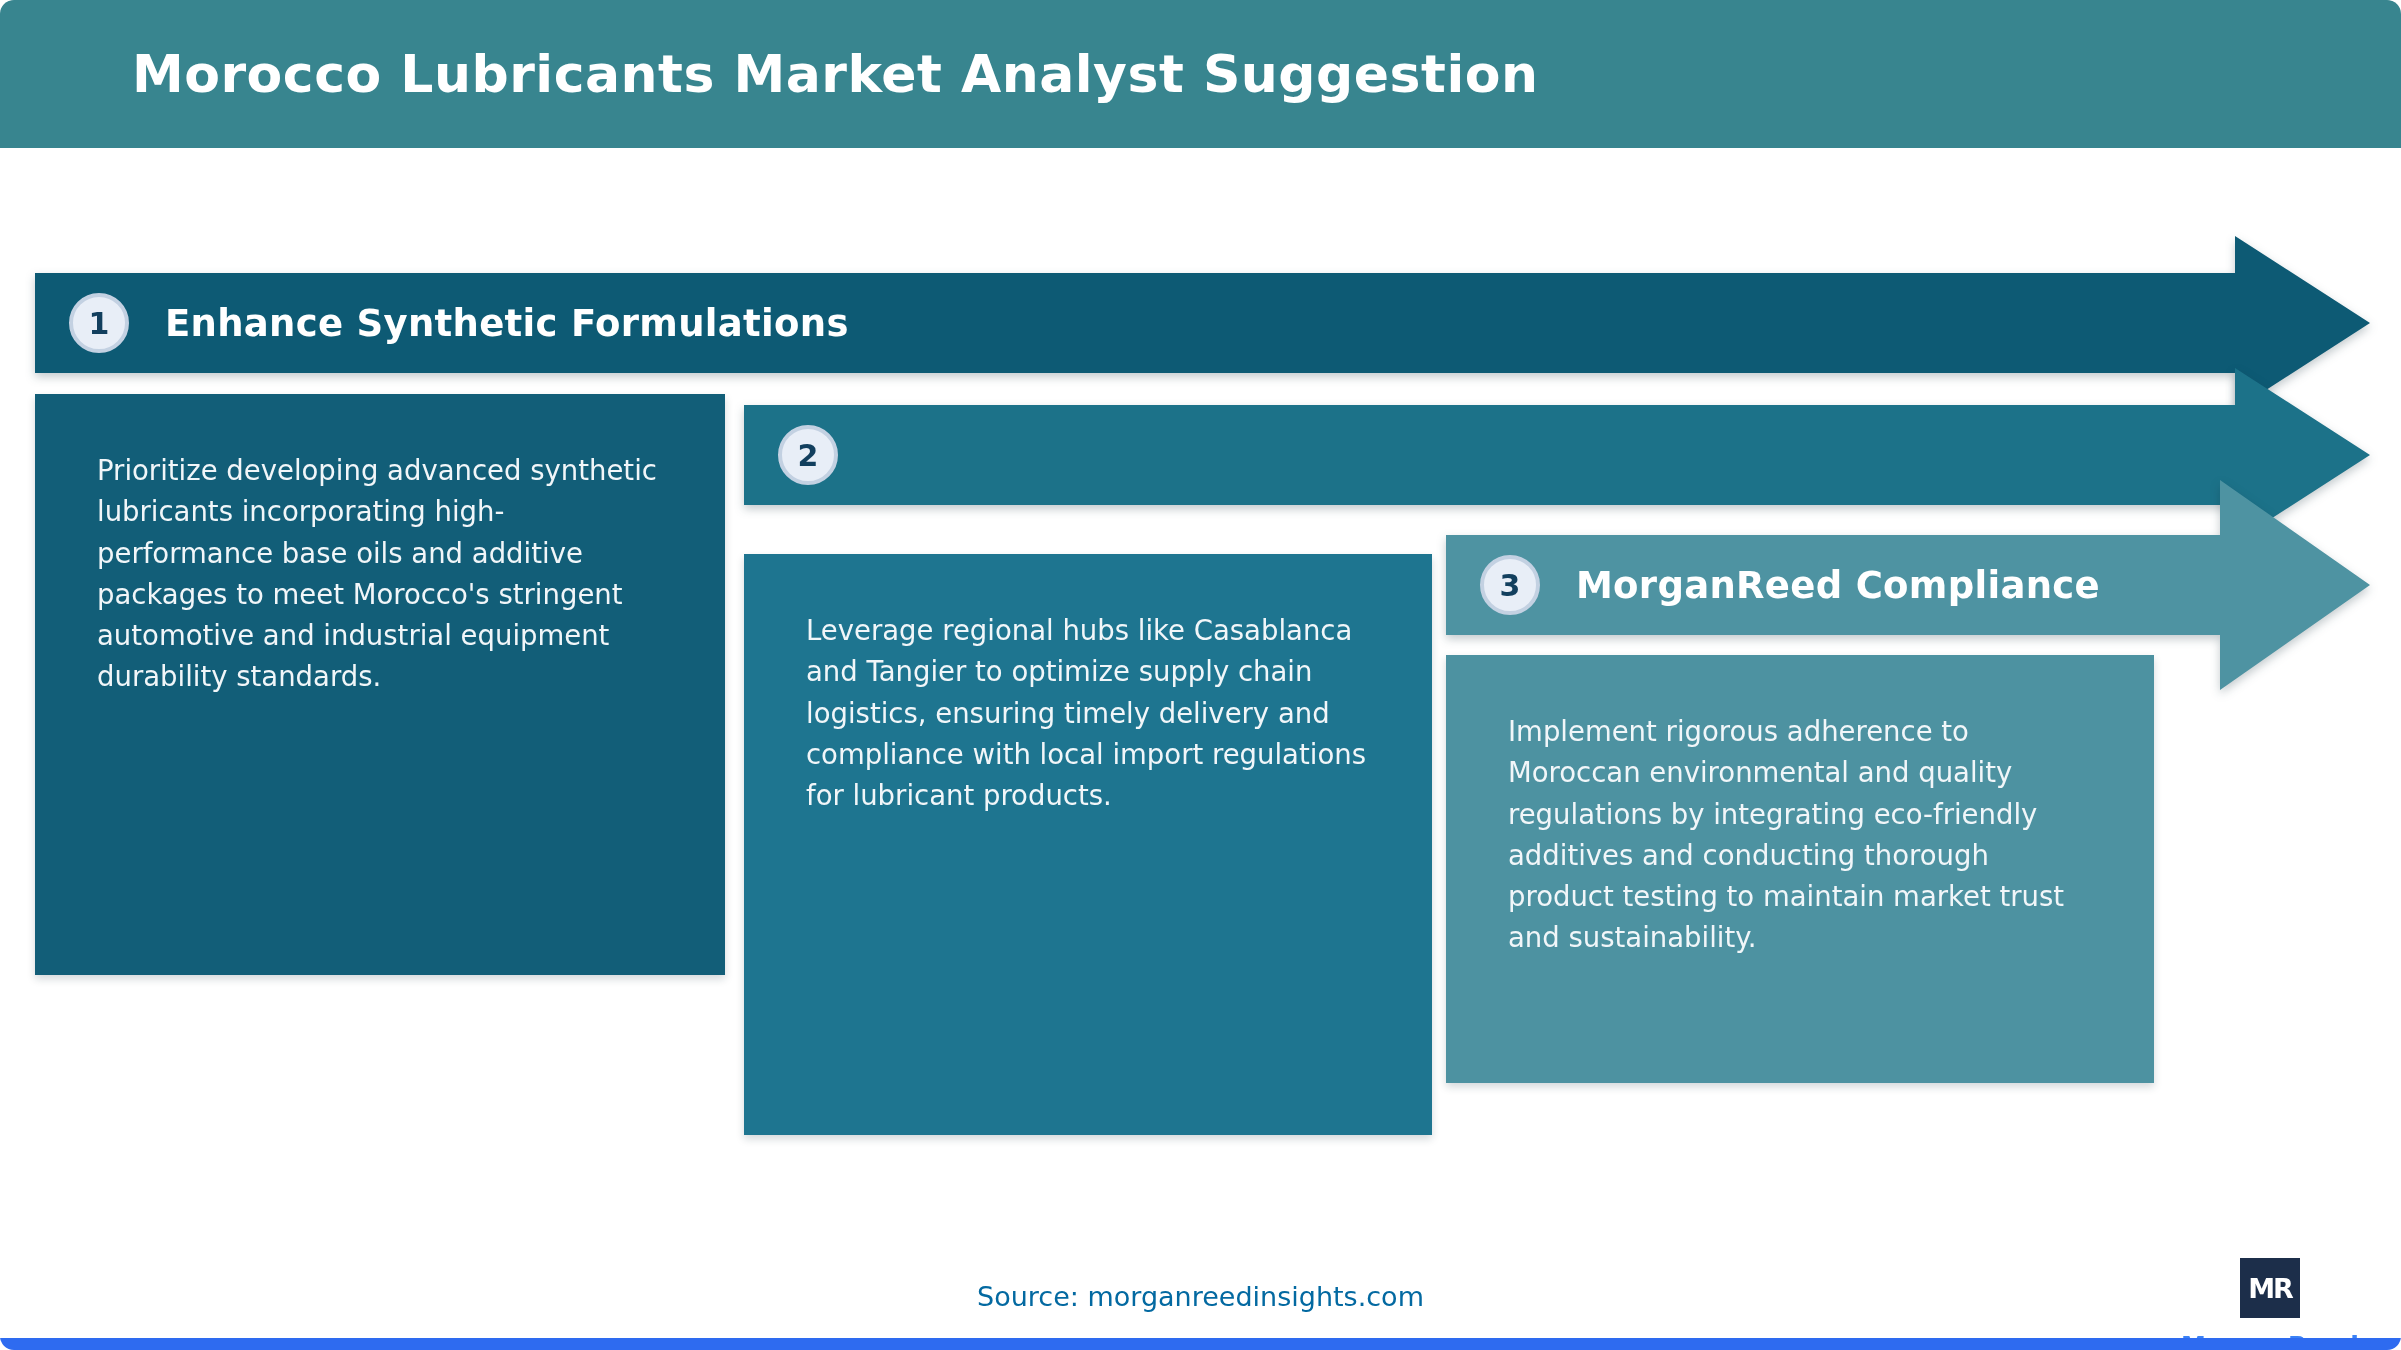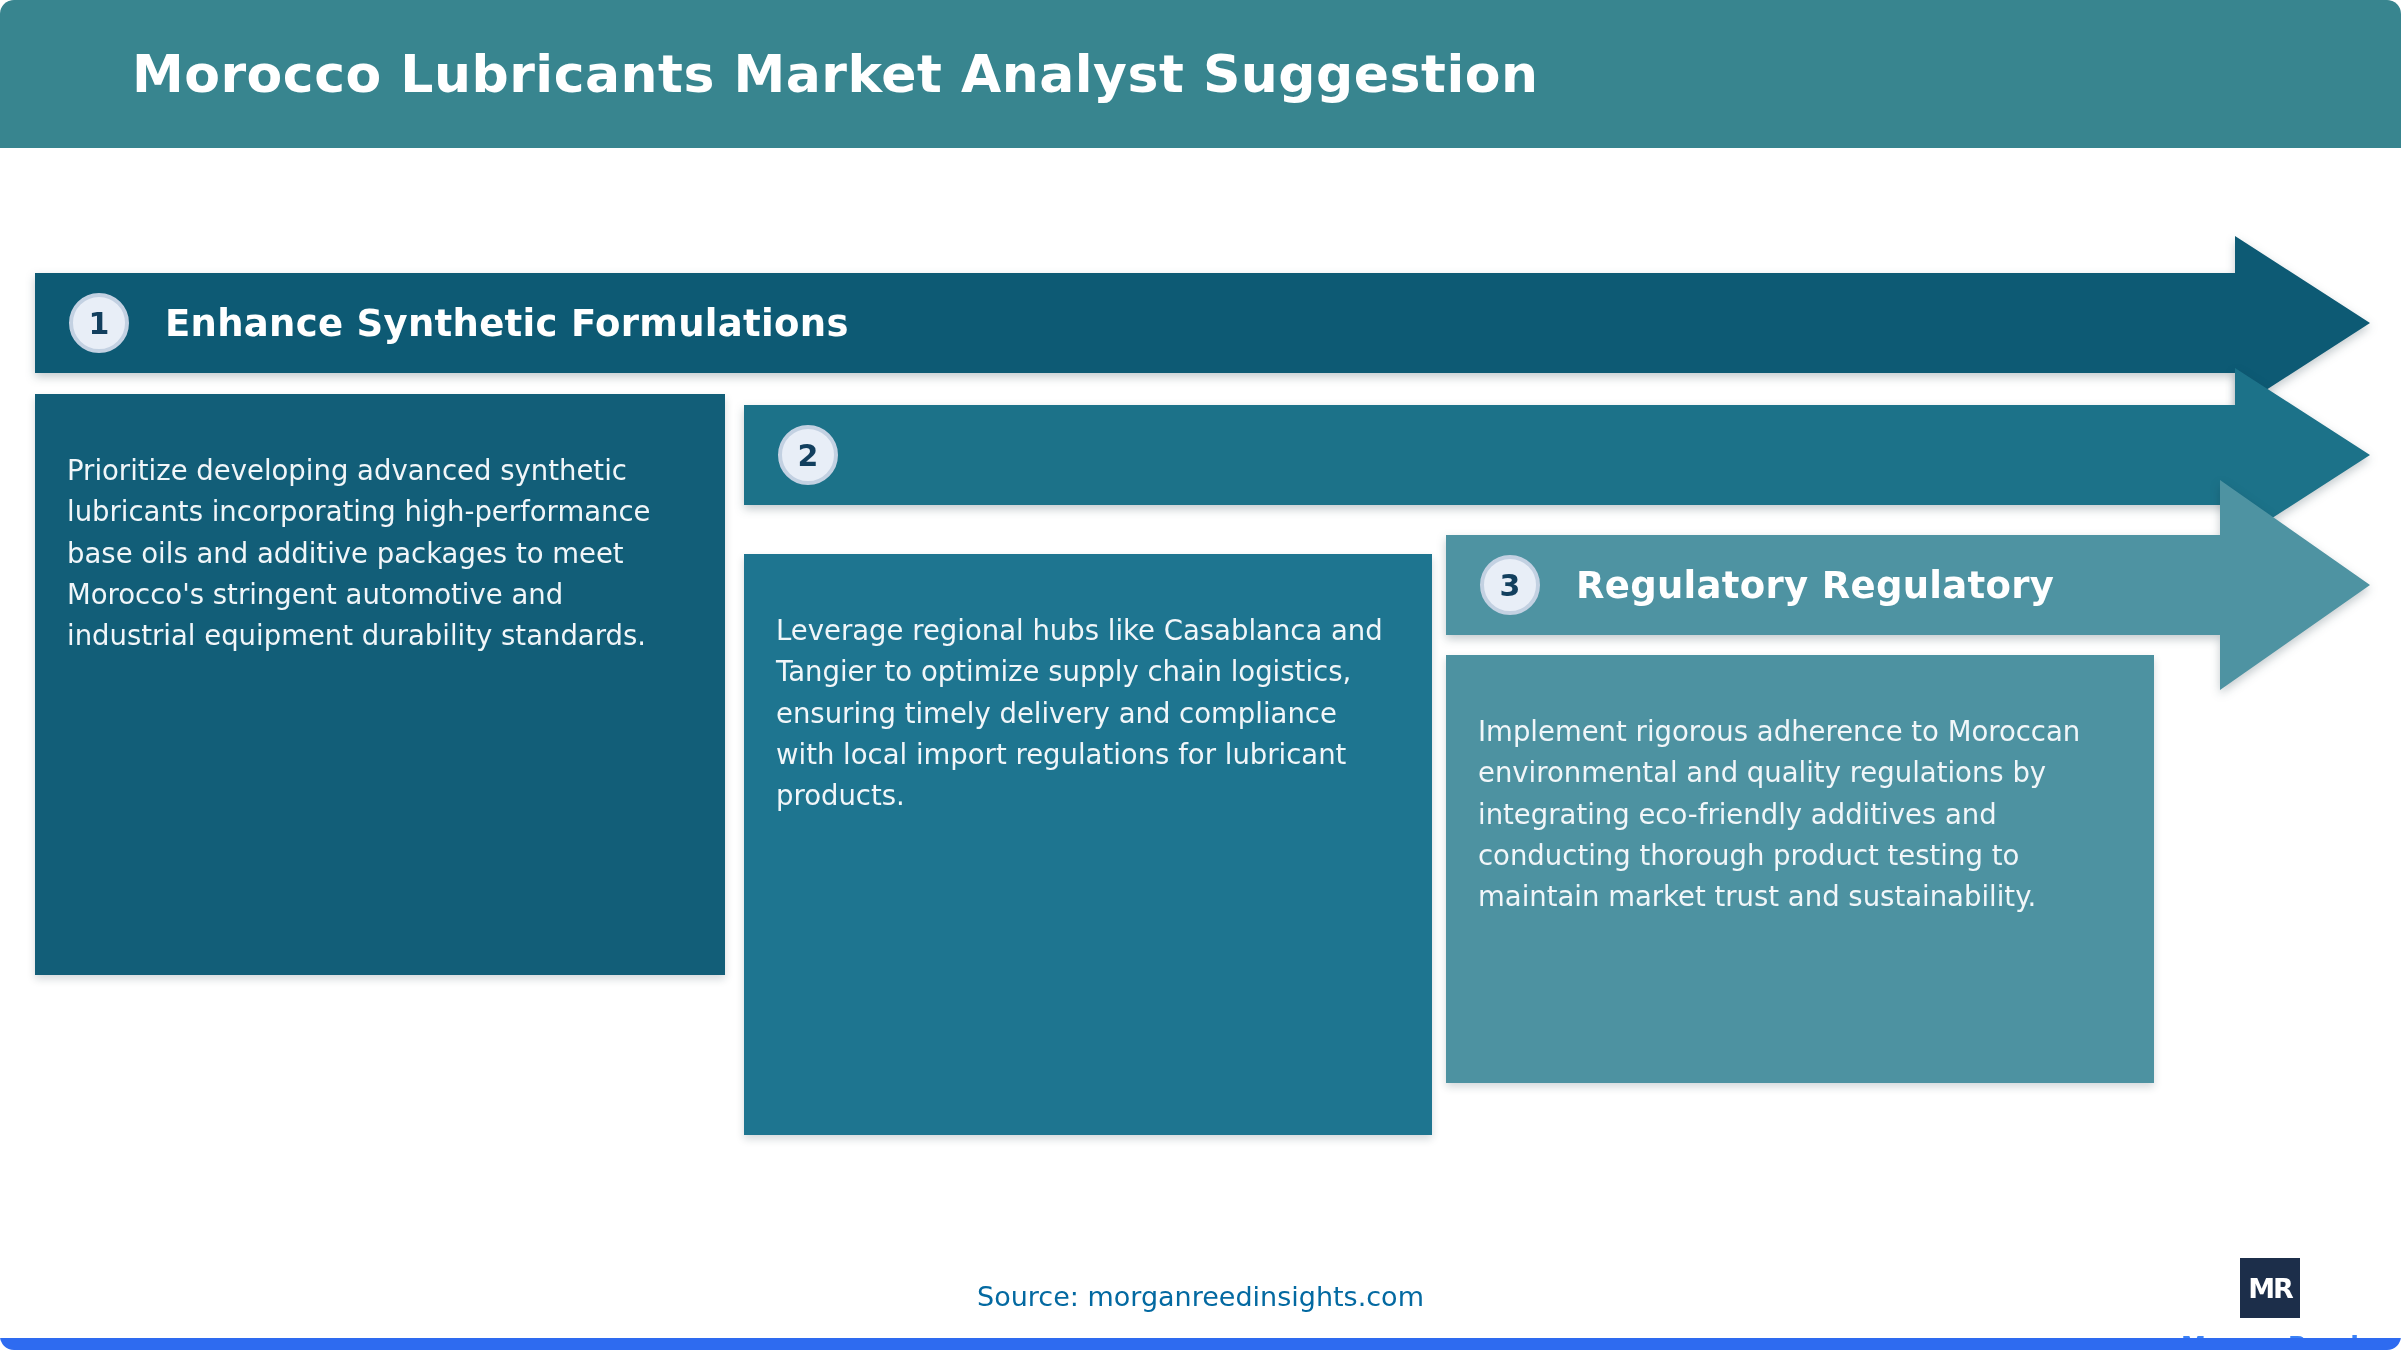--- a/index.html
+++ b/index.html
@@ -55,21 +55,21 @@
   #arrow3 { left: 1446px; top: 480px; width: 924px; height: 210px; }
   #arrow3 .arrow {
     background: #4e93a2;
     clip-path: polygon(0 55px, 774px 55px, 774px 0, 924px 105px, 774px 210px, 774px 155px, 0 155px);
   }
   #arrow3 .arrow-content { top: 55px; height: 100px; }
 
   
   .body-box {
     position: absolute; color: #f1f6f9; font-size: 27.5px; line-height: 1.5;
-    padding: 56px 32px; box-shadow: 0 4px 8px rgba(15,45,55,0.18);
+    padding: 56px 62px; box-shadow: 0 4px 8px rgba(15,45,55,0.18);
   }
   #box1 { left: 35px;   top: 394px; width: 690px; height: 581px; background: #125e78; }
   #box2 { left: 744px;  top: 554px; width: 688px; height: 581px; background: #1e7590; }
   #box3 { left: 1446px; top: 655px; width: 708px; height: 428px; background: #4d92a1; }
 
   
   .source {
     position: absolute; left: 50%; transform: translateX(-50%);
     top: 1281px; font-size: 27px; color: #0369a1;
   }
@@ -114,21 +114,21 @@
       <div class="arrow-content">
         <div class="num-circle">2</div>
       </div>
     </div>
   </div>
 
   <div class="arrow-wrap" id="arrow3">
     <div class="arrow">
       <div class="arrow-content">
         <div class="num-circle">3</div>
-        <div class="step-title">Regulatory Regulatory</div>
+        <div class="step-title">MorganReed Compliance</div>
       </div>
     </div>
   </div>
 
   <div class="body-box" id="box1">
     <div>Prioritize developing advanced synthetic lubricants incorporating high-performance base oils and additive packages to meet Morocco's stringent automotive and industrial equipment durability standards.</div>
   </div>
 
   <div class="body-box" id="box2">
     <div>Leverage regional hubs like Casablanca and Tangier to optimize supply chain logistics, ensuring timely delivery and compliance with local import regulations for lubricant products.</div>

